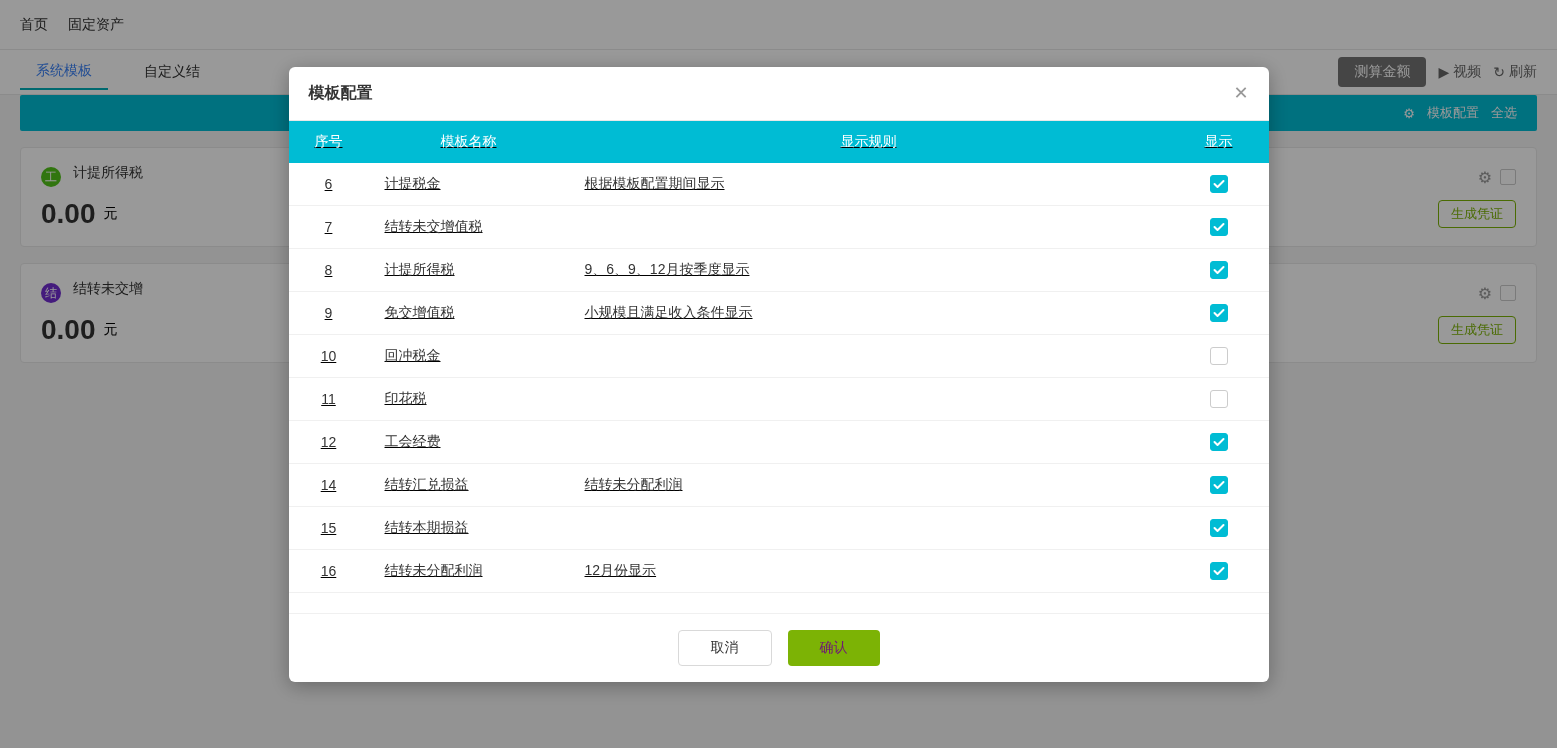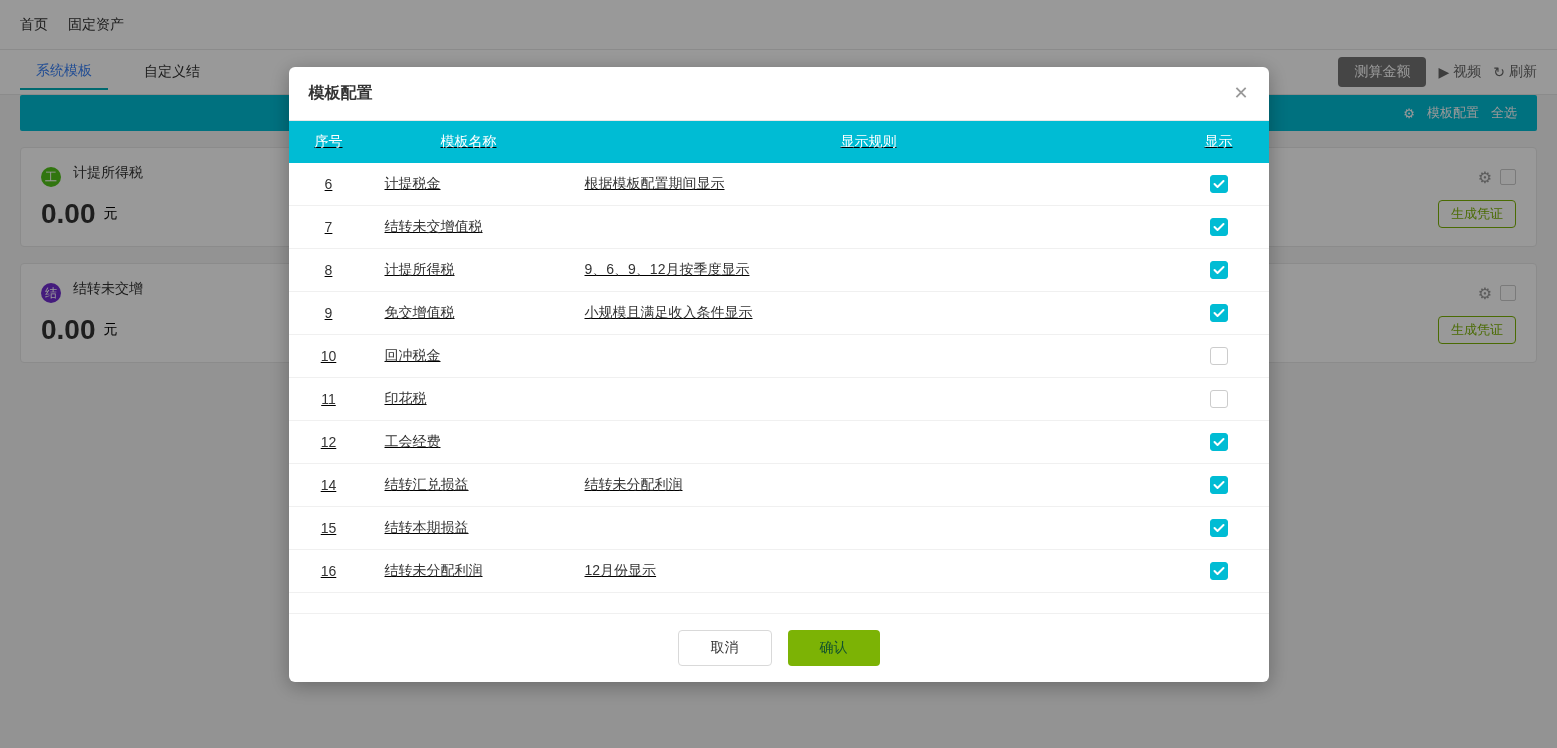--- a/index.html
+++ b/index.html
@@ -264,21 +264,21 @@
       background: #fff;
       border-radius: 4px;
       cursor: pointer;
       font-size: 14px;
       color: #333;
     }
     .btn-confirm {
       padding: 8px 32px;
       border: none;
       background: #7cb305;
-      color: #14532d;
+      color: #701a75;
       border-radius: 4px;
       cursor: pointer;
       font-size: 14px;
     }
 
     .icon-circle {
       width: 20px; height: 20px;
       border-radius: 50%;
       display: inline-flex;
       align-items: center;

